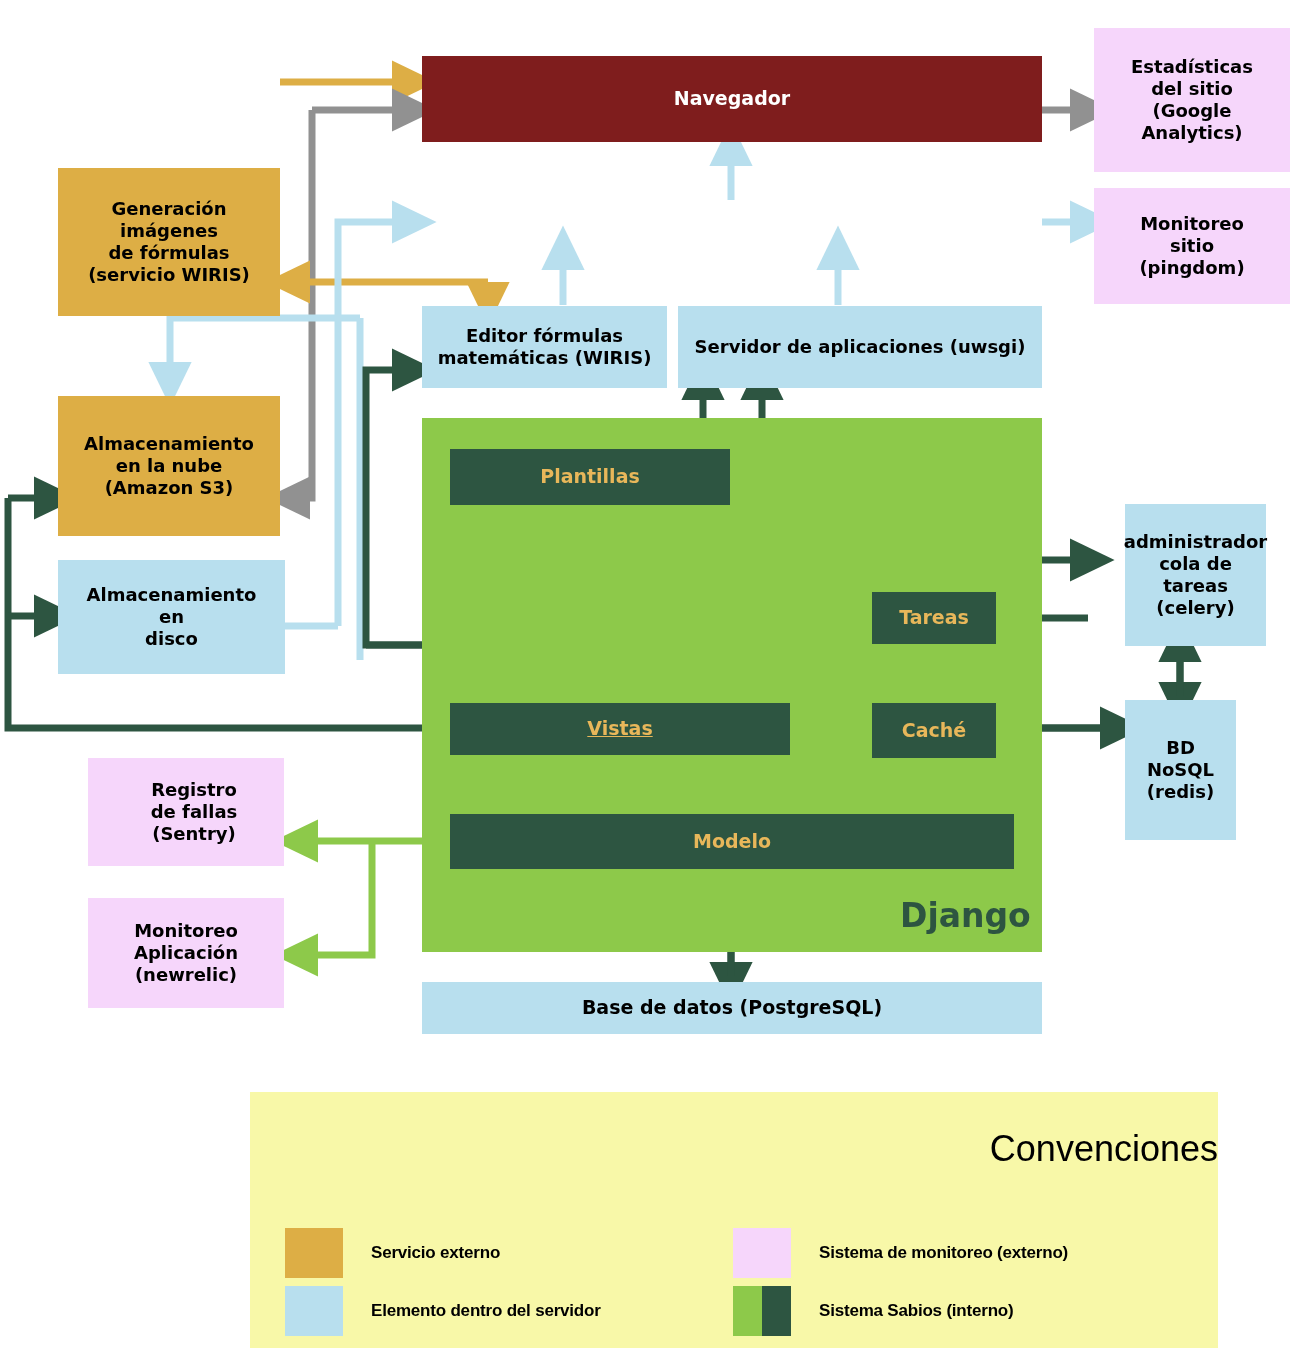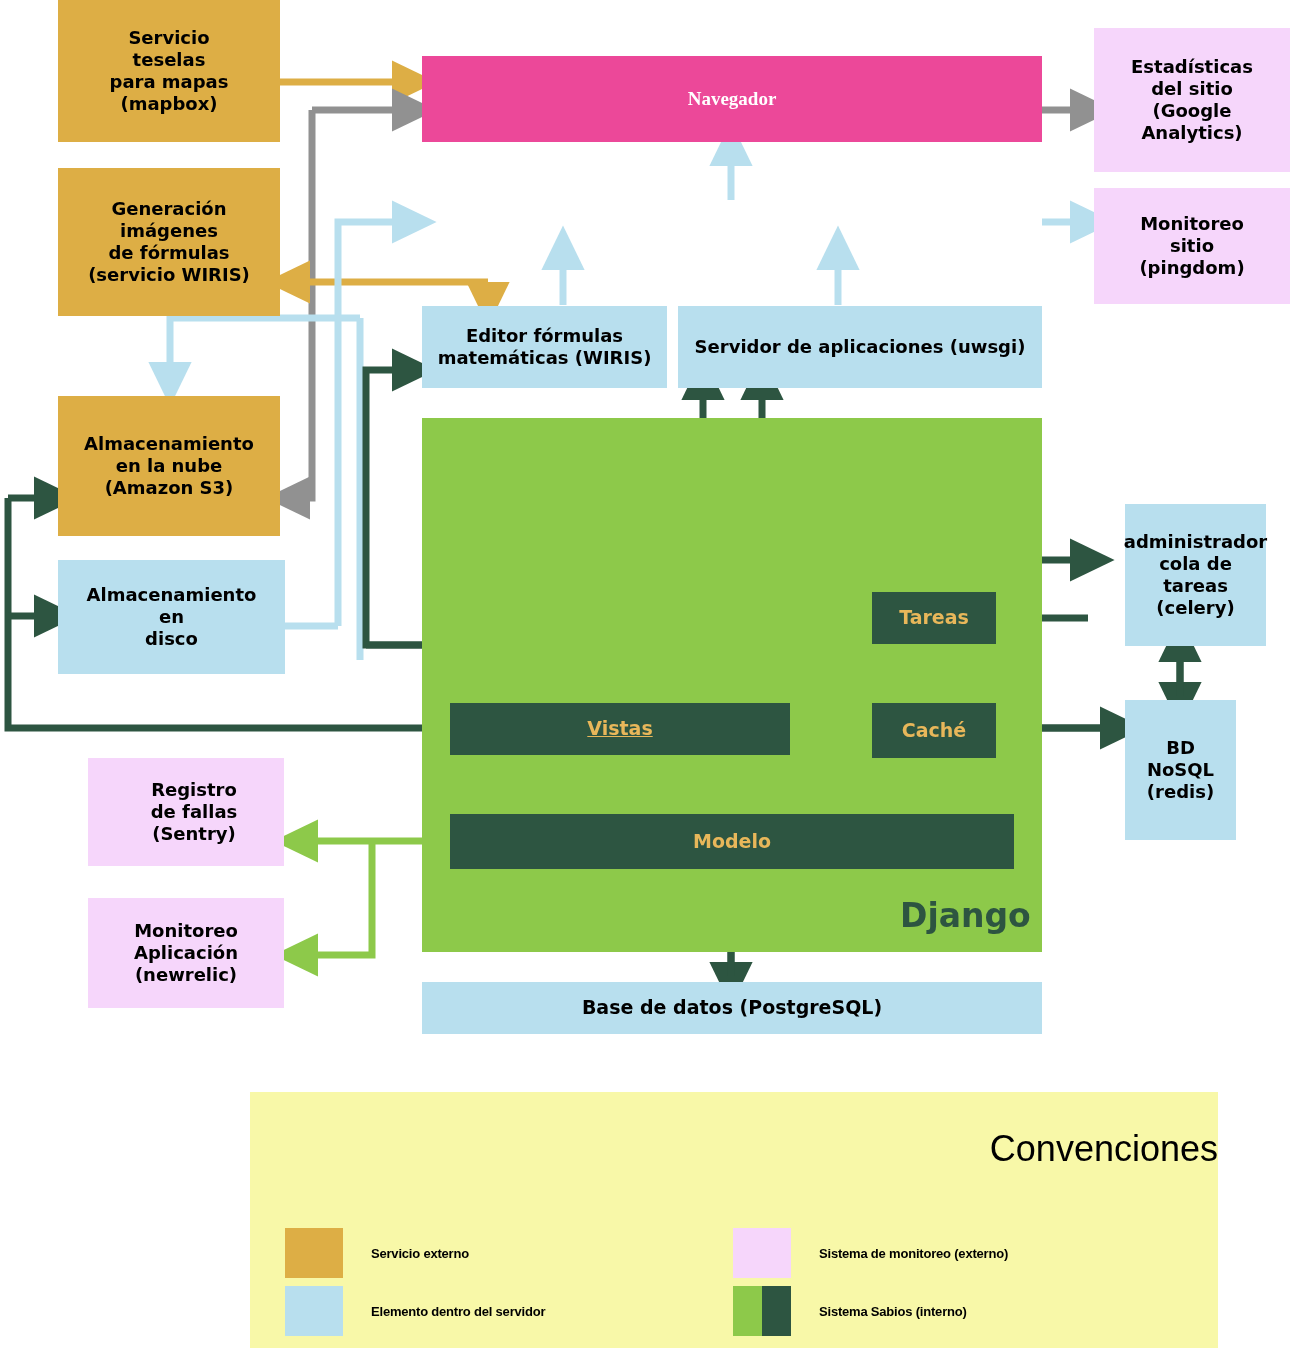--- a/index.html
+++ b/index.html
@@ -6,32 +6,32 @@
   body{width:1292px;height:1348px;position:relative;overflow:hidden;
        font-family:"DejaVu Sans","Liberation Sans",sans-serif;}
   #stage{position:absolute;left:0;top:0;width:1292px;height:1348px;}
   svg.layer{position:absolute;left:0;top:0;width:1292px;height:1348px;}
   .nodebox{position:absolute;box-sizing:border-box;display:flex;align-items:center;
            justify-content:center;text-align:center;font-weight:bold;line-height:1.22;
            color:#000;}
   .ext{background:#ddae45;}
   .srv{background:#b8dfee;}
   .mon{background:#f6d6fb;}
-  .browser{background:#ec4899;color:#ffffff;font-family:Liberation Serif, serif;}
+  .browser{background:#7f1d1d;color:#ffffff;}
   .django{background:#8dc94a;}
   .dk{background:#2d5541;color:#e8b75a;}
   .djlabel{position:absolute;color:#2d5541;font-size:33px;font-weight:bold;}
   .legendbox{position:absolute;background:#f8f8a8;}
   .legendtitle{position:absolute;text-align:right;color:#000;font-size:36px;
                font-family:"Liberation Sans",sans-serif;font-weight:400;}
   .legrow{position:absolute;display:flex;align-items:center;}
   .swatch{width:58px;height:50px;flex:0 0 auto;}
   .swatch.dual{display:flex;}
   .swatch.dual i{display:block;width:50%;height:100%;}
-  .leglabel{margin-left:28px;font-size:13px;font-weight:bold;color:#000;
+  .leglabel{margin-left:28px;font-size:17px;font-weight:bold;color:#000;
             font-family:"Liberation Sans",sans-serif;letter-spacing:-0.2px;
             white-space:nowrap;}
 </style>
 </head>
 <body>
 
 <div id="stage">
 
   <svg class="layer" viewBox="0 0 1292 1348">
     <defs>
@@ -112,28 +112,20 @@
       <path stroke="#2d5541" stroke-width="7" marker-end="url(#ar-dg)" d="M731,976 L731,869"></path>
 
       <path stroke="#2d5541" stroke-width="7" marker-end="url(#ar-dg)" d="M1180,648 L1180,700"></path>
       <path stroke="#2d5541" stroke-width="7" marker-end="url(#ar-dg)" d="M1180,696 L1180,644"></path>
 
       <path stroke="#8dc94a" stroke-width="7" marker-end="url(#ar-lg)" d="M422,841 L300,841"></path>
       <path stroke="#8dc94a" stroke-width="7" marker-end="url(#ar-lg)" d="M372,841 L372,955 L300,955"></path>
     </g>
   </svg>
 
-  <div class="nodebox ext" style="left:58px;top:0px;width:222px;height:142px;font-size:18px;">
-    <div>
-      <div>Servicio</div>
-      <div>teselas</div>
-      <div>para mapas</div>
-      <div>(mapbox)</div>
-    </div>
-  </div>
 
   <div class="nodebox ext" style="left:58px;top:168px;width:222px;height:148px;font-size:18px;">
     <div>
       <div>Generación</div>
       <div>imágenes</div>
       <div>de fórmulas</div>
       <div>(servicio WIRIS)</div>
     </div>
   </div>
 
@@ -211,20 +203,21 @@
     <div>
       <div>BD</div>
       <div>NoSQL</div>
       <div>(redis)</div>
     </div>
   </div>
 
   <div class="django" style="position:absolute;left:422px;top:418px;width:620px;height:534px;"></div>
   <div class="djlabel" style="left:900px;top:896px;">Django</div>
 
+  <div class="nodebox dk" style="left:450px;top:449px;width:280px;height:56px;font-size:19px;">Plantillas</div>
 
   <div class="nodebox dk" style="left:872px;top:592px;width:124px;height:52px;font-size:19px;">Tareas</div>
 
   <div class="nodebox dk" style="left:450px;top:703px;width:340px;height:52px;font-size:19px;text-decoration:underline;">Vistas</div>
 
   <div class="nodebox dk" style="left:872px;top:703px;width:124px;height:55px;font-size:19px;">Caché</div>
 
   <div class="nodebox dk" style="left:450px;top:814px;width:564px;height:55px;font-size:19px;">Modelo</div>
 
   <div class="nodebox srv" style="left:422px;top:982px;width:620px;height:52px;font-size:19px;">Base de datos (PostgreSQL)</div>

